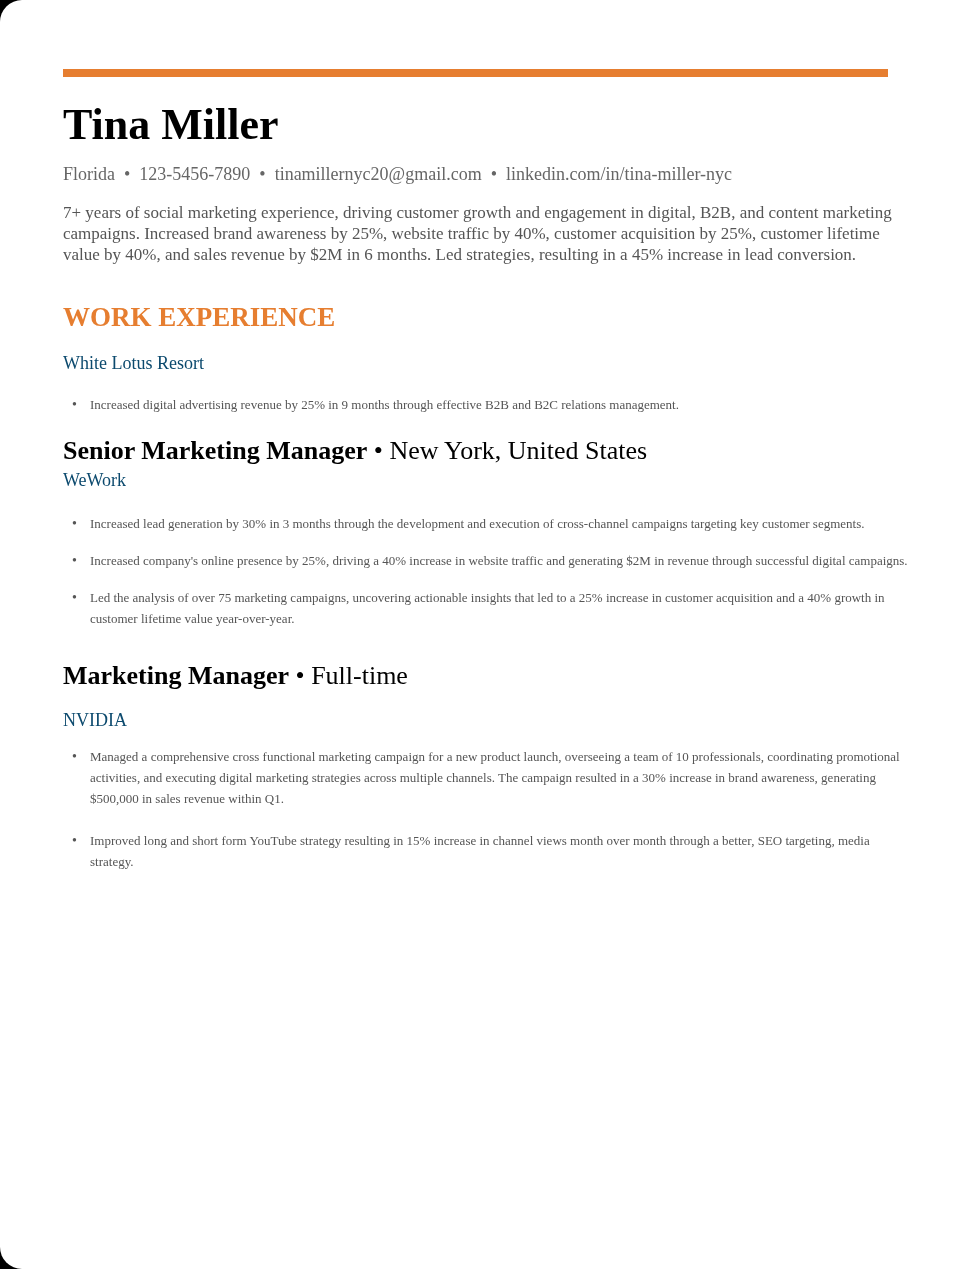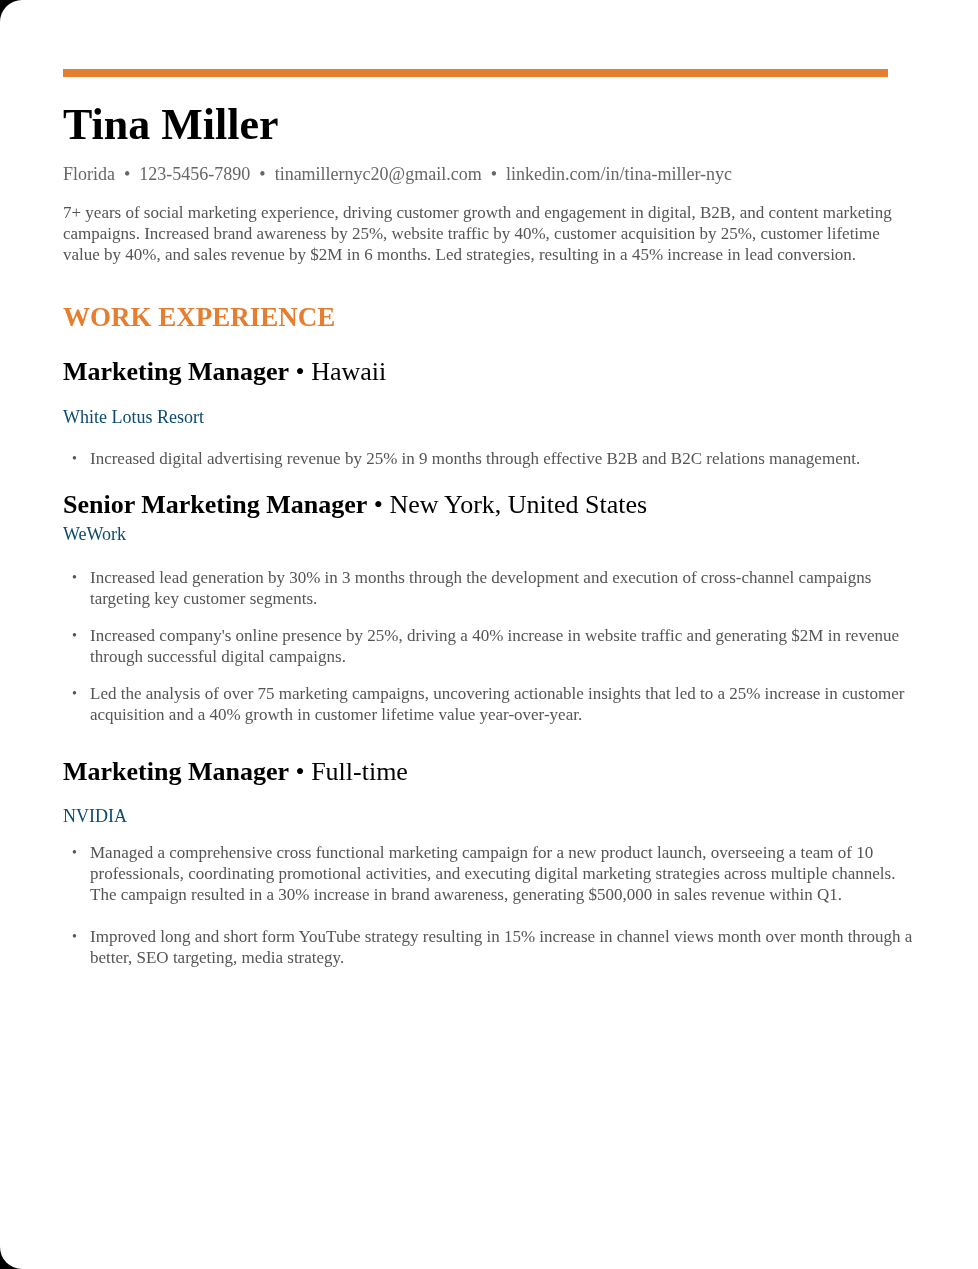--- a/index.html
+++ b/index.html
@@ -76,21 +76,21 @@
     line-height: 28px;
   }
   ul.bullets {
     list-style: none;
     margin: 0;
     padding: 0;
   }
   ul.bullets li {
     position: relative;
     padding-left: 27px;
-    font-size: 17px;
+    font-size: 13px;
     line-height: 21px;
     color: #555;
   }
   ul.bullets li::before {
     content: "•";
     position: absolute;
     left: 9px;
     top: 0;
     color: #555;
     font-size: 14px;
@@ -122,23 +122,20 @@
 
     <div class="contact">
       <span>Florida</span><span class="sep">•</span><span>123-5456-7890</span><span class="sep">•</span><span>tinamillernyc20@gmail.com</span><span class="sep">•</span><span>linkedin.com/in/tina-miller-nyc</span>
     </div>
 
     <div class="summary">7+ years of social marketing experience, driving customer growth and engagement in digital, B2B, and content marketing campaigns. Increased brand awareness by 25%, website traffic by 40%, customer acquisition by 25%, customer lifetime value by 40%, and sales revenue by $2M in 6 months. Led strategies, resulting in a 45% increase in lead conversion.</div>
 
     <div class="section-title">WORK EXPERIENCE</div>
 
     <div class="job job1">
-      <div class="job-title">
-        <span class="role">Marketing Manager</span><span> • </span><span>Hawaii</span>
-      </div>
       <div class="company">White Lotus Resort</div>
       <ul class="bullets">
         <li>Increased digital advertising revenue by 25% in 9 months through effective B2B and B2C relations management.</li>
       </ul>
     </div>
 
     <div class="job job2">
       <div class="job-title">
         <span class="role">Senior Marketing Manager</span><span> • </span><span>New York, United States</span>
       </div>

